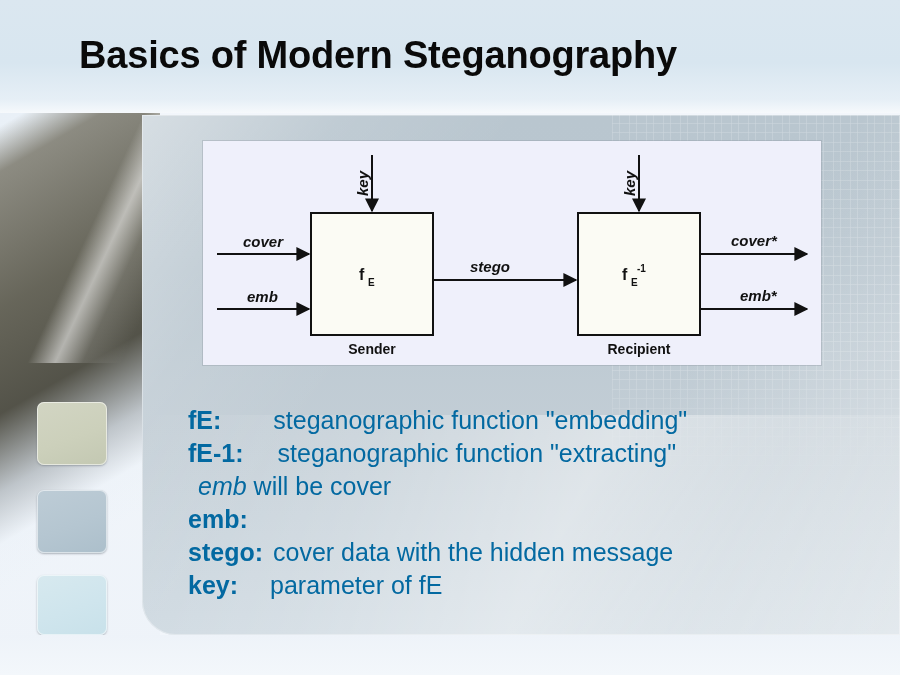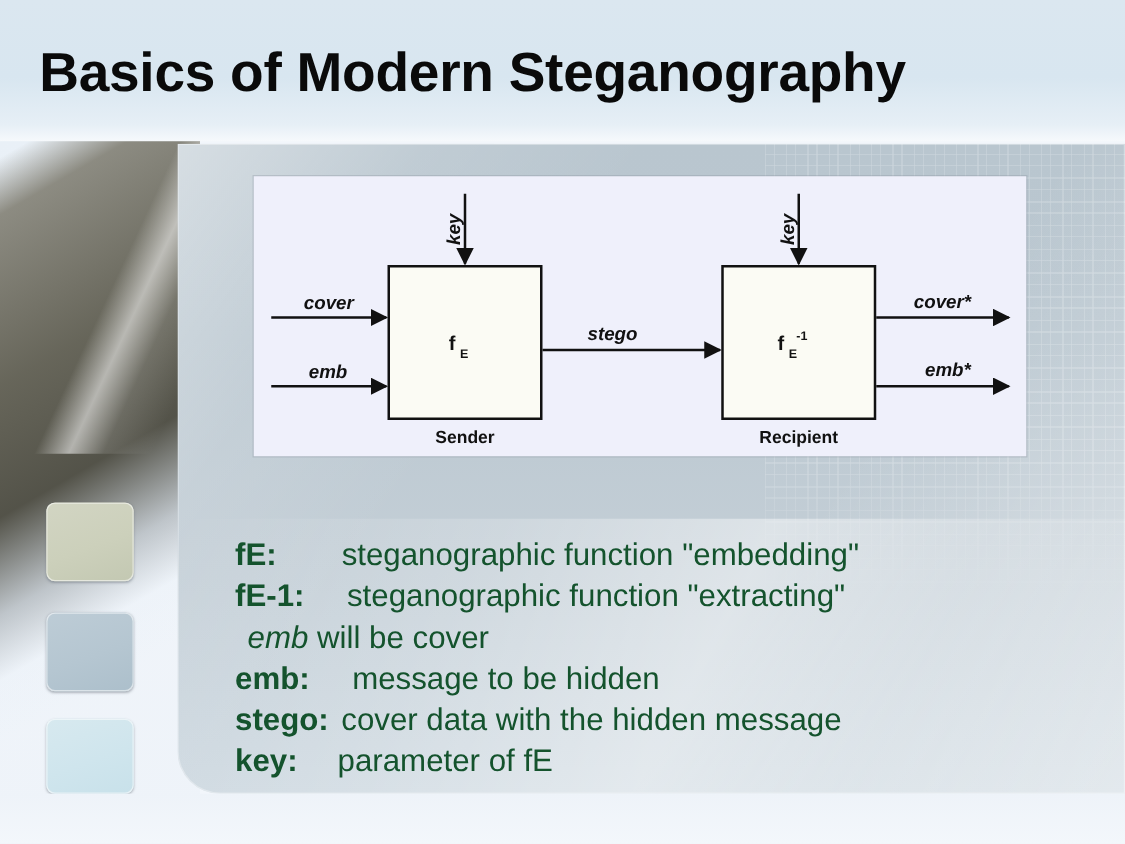--- a/index.html
+++ b/index.html
@@ -11,21 +11,21 @@
   #slide{position:relative;width:900px;height:675px;overflow:hidden;background:#f2f6fb;}
 
   
   #title-band{
     position:absolute;left:0;top:0;width:900px;height:113px;
     background:linear-gradient(180deg,#dbe7f0 0%,#d8e6f0 55%,#e6eff6 88%,#f6f9fc 100%);
   }
   #title-text{
     position:absolute;left:0;top:34px;width:756px;
     text-align:center;
-    font-weight:bold;font-size:44px;letter-spacing:-0.2px;
+    font-weight:bold;font-size:38px;letter-spacing:-0.2px;
     color:#0a0a0a;
     font-family:"Liberation Sans","DejaVu Sans",sans-serif;
   }
 
   
   #bg-left{
     position:absolute;left:0;top:113px;width:160px;height:562px;
     background:
       linear-gradient(150deg,
         rgba(92,90,74,0.00) 0%,
@@ -82,22 +82,22 @@
     box-shadow:0 0 0 1px rgba(140,150,160,0.35);
   }
   #diagram-svg{display:block;width:618px;height:224px;}
   .dg-lbl{font-family:"Liberation Sans","DejaVu Sans",sans-serif;font-weight:bold;font-style:italic;font-size:15px;fill:#111;}
   .dg-cap{font-family:"Liberation Sans","DejaVu Sans",sans-serif;font-weight:bold;font-size:14px;fill:#111;}
   .dg-fn{font-family:"Liberation Sans","DejaVu Sans",sans-serif;font-weight:bold;font-size:16px;fill:#111;}
   .dg-sub{font-family:"Liberation Sans","DejaVu Sans",sans-serif;font-weight:bold;font-size:10px;fill:#111;}
 
   
   #legend{
-    position:absolute;left:188px;top:428px;width:700px;
-    color:#14532d;
+    position:absolute;left:188px;top:404px;width:700px;
+    color:#0369a1;
   }
   .legend-row{
     display:flex;align-items:baseline;
     height:33px;line-height:33px;
     font-size:25px;
     white-space:pre;
   }
   .legend-term{
     font-weight:bold;
     flex:0 0 auto;
@@ -204,21 +204,20 @@
 
     <div class="legend-row">
       <span class="sp-cover"></span>
       <span class="legend-desc" style="font-style:italic;">emb</span>
       <span class="legend-desc"> will be cover</span>
     </div>
 
     <div class="legend-row">
       <span class="legend-term">emb:</span>
       <span class="sp-emb"></span>
-      <span class="legend-desc">message to be hidden</span>
     </div>
 
     <div class="legend-row">
       <span class="legend-term">stego:</span>
       <span class="sp-stego"></span>
       <span class="legend-desc">cover data with the hidden message</span>
     </div>
 
     <div class="legend-row">
       <span class="legend-term">key:</span>

